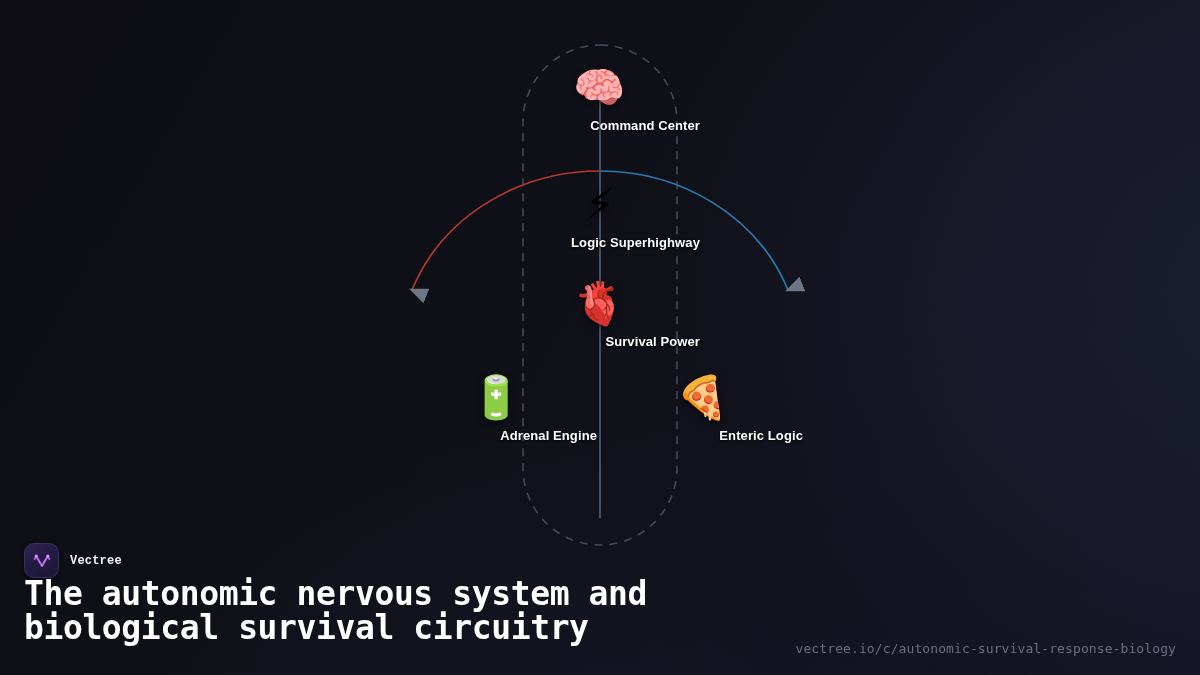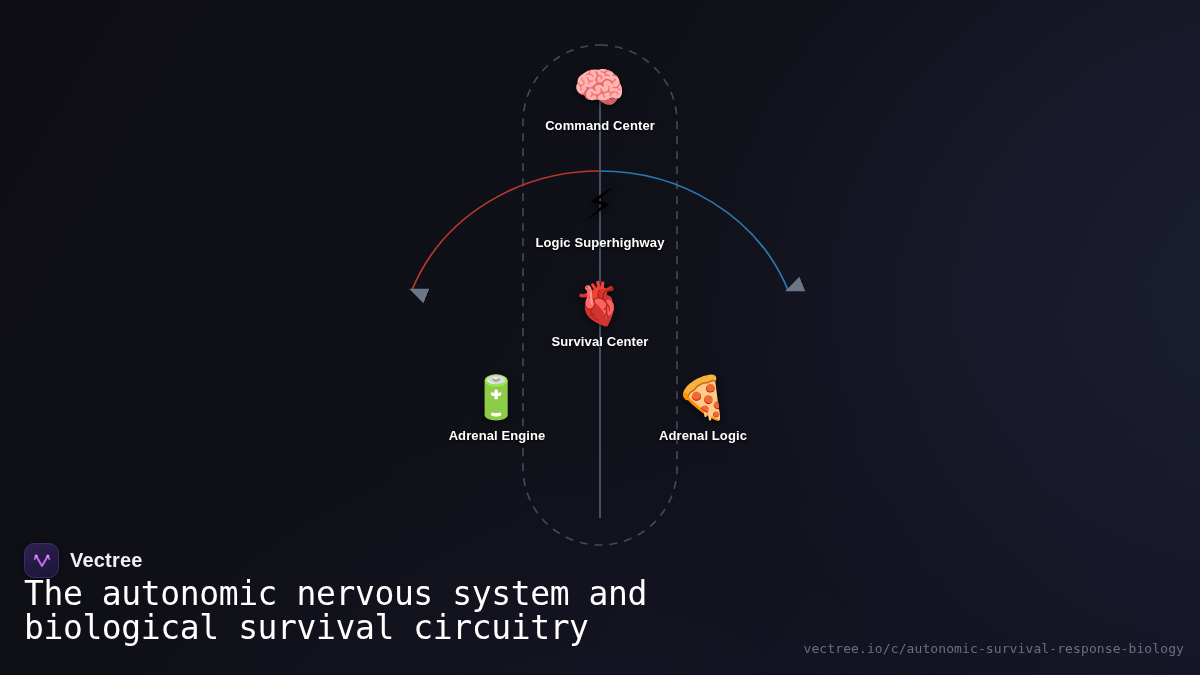--- a/index.html
+++ b/index.html
@@ -54,20 +54,21 @@
   .node-label {
     display: block;
     margin-top: 7px;
     color: #ffffff;
     font-size: 13px;
     font-weight: bold;
     letter-spacing: 0.1px;
     font-family: "Liberation Sans", sans-serif;
     text-shadow: 0 1px 3px rgba(0,0,0,0.85);
     white-space: nowrap;
+    text-align: right;
   }
 
   
   #footer {
     position: absolute;
     left: 0;
     bottom: 0;
     width: 1200px;
     height: 140px;
     z-index: 10;
@@ -86,40 +87,40 @@
     border-radius: 10px;
     background: linear-gradient(150deg, #2d2250 0%, #231a42 55%, #1b1636 100%);
     border: 1px solid #3a2f63;
     display: flex;
     align-items: center;
     justify-content: center;
     box-shadow: 0 1px 4px rgba(0,0,0,0.5);
   }
   #brand-name {
     color: #f0f0f4;
-    font-size: 20px;
+    font-size: 12px;
     font-weight: bold;
-    font-family: Liberation Sans, sans-serif;
+    font-family: Liberation Mono, monospace;
     letter-spacing: 0.2px;
   }
   #headline {
     position: absolute;
     left: 24px;
     top: 42px;
     width: 730px;
     color: #ffffff;
     font-family: "DejaVu Sans Mono", monospace;
     font-size: 33px;
-    font-weight: normal;
+    font-weight: bold;
     line-height: 34px;
     letter-spacing: -0.4px;
   }
   #page-url {
     position: absolute;
-    right: 16px;
+    right: 24px;
     bottom: 19px;
     color: #6b6e7e;
     font-family: "DejaVu Sans Mono", monospace;
     font-size: 13px;
     letter-spacing: 0.1px;
     text-align: center;
   }
 </style>
 </head>
 <body>
@@ -150,31 +151,31 @@
     <span class="node-label">Command Center</span>
   </div>
 
   <div class="node" style="left:600px; top:182px;">
     <span class="node-emoji">⚡</span>
     <span class="node-label">Logic Superhighway</span>
   </div>
 
   <div class="node" style="left:600px; top:281px;">
     <span class="node-emoji">🫀</span>
-    <span class="node-label">Survival Center</span>
+    <span class="node-label">Survival Power</span>
   </div>
 
   <div class="node" style="left:497px; top:375px;">
     <span class="node-emoji">🔋</span>
     <span class="node-label">Adrenal Engine</span>
   </div>
 
   <div class="node" style="left:703px; top:375px;">
     <span class="node-emoji">🍕</span>
-    <span class="node-label">Adrenal Logic</span>
+    <span class="node-label">Enteric Logic</span>
   </div>
 
   <div id="footer">
 
     <div id="brand-row">
       <div id="brand-logo">
         <svg width="20" height="20" viewBox="0 0 24 24" aria-hidden="true">
           <path d="M5 6 L12 18 L19 6" fill="none" stroke="#c06cf0" stroke-width="2.4" stroke-linecap="round" stroke-linejoin="round"></path>
           <path d="M5 6 L3.2 9.6" fill="none" stroke="#c06cf0" stroke-width="2" stroke-linecap="round"></path>
           <path d="M19 6 L20.8 9.6" fill="none" stroke="#c06cf0" stroke-width="2" stroke-linecap="round"></path>

